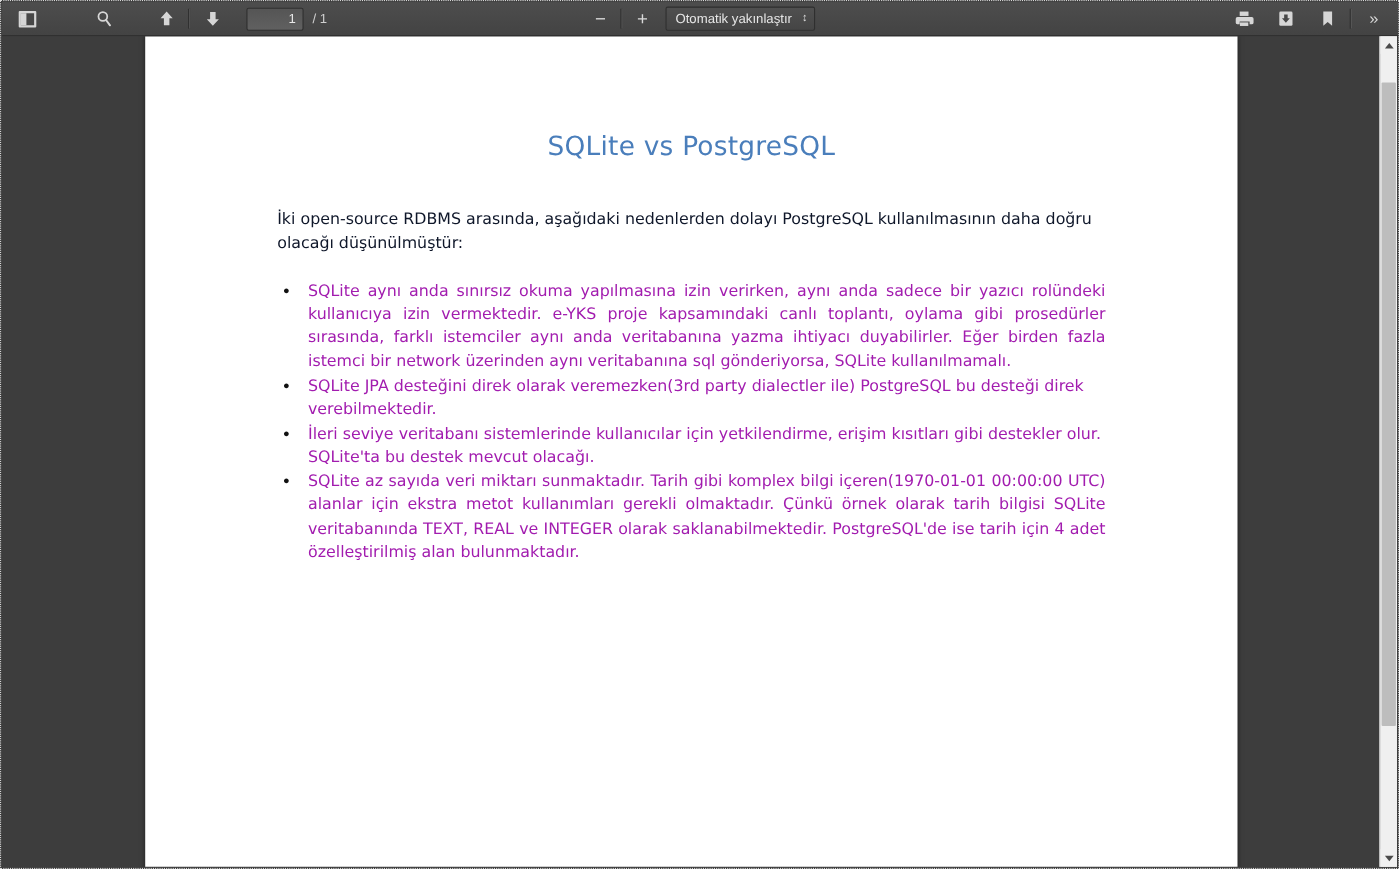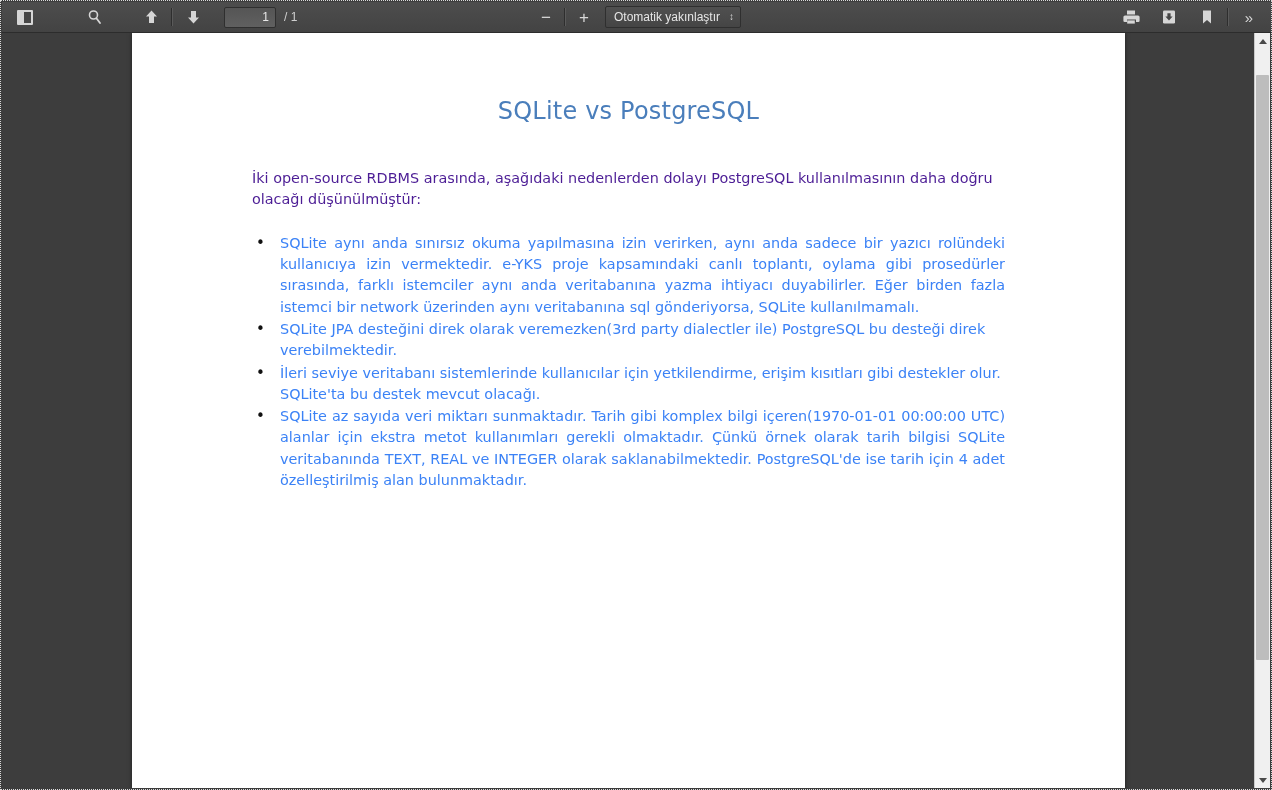--- a/index.html
+++ b/index.html
@@ -189,48 +189,48 @@
     padding: 0 120px;
     box-sizing: border-box;
   }
 
   #doc-title {
     text-align: center;
     color: #4a7ebb;
     font-size: 24px;
     font-weight: normal;
     margin: 0;
-    padding-top: 64px;
+    padding-top: 86px;
     letter-spacing: 0.2px;
     font-family: "DejaVu Sans", sans-serif;
   }
 
   #intro-paragraph {
     margin: 0;
     padding-top: 43px;
     font-size: 14.4px;
     line-height: 1.48;
-    color: #4c1d95;
+    color: #0f172a;
     text-align: left;
     font-family: "DejaVu Sans", sans-serif;
   }
 
   #bullet-list {
     margin: 0;
     padding-top: 22px;
     padding-left: 0;
     list-style: none;
   }
   #bullet-list li {
     position: relative;
     padding-left: 28px;
     margin-bottom: 1px;
     font-size: 14.4px;
     line-height: 1.48;
-    color: #3b82f6;
+    color: #a21caf;
     text-align: left;
     font-family: "DejaVu Sans", sans-serif;
   }
   #bullet-list li::before {
     content: "\2022";
     position: absolute;
     left: 4px;
     top: -1px;
     font-size: 15px;
     color: #111;

